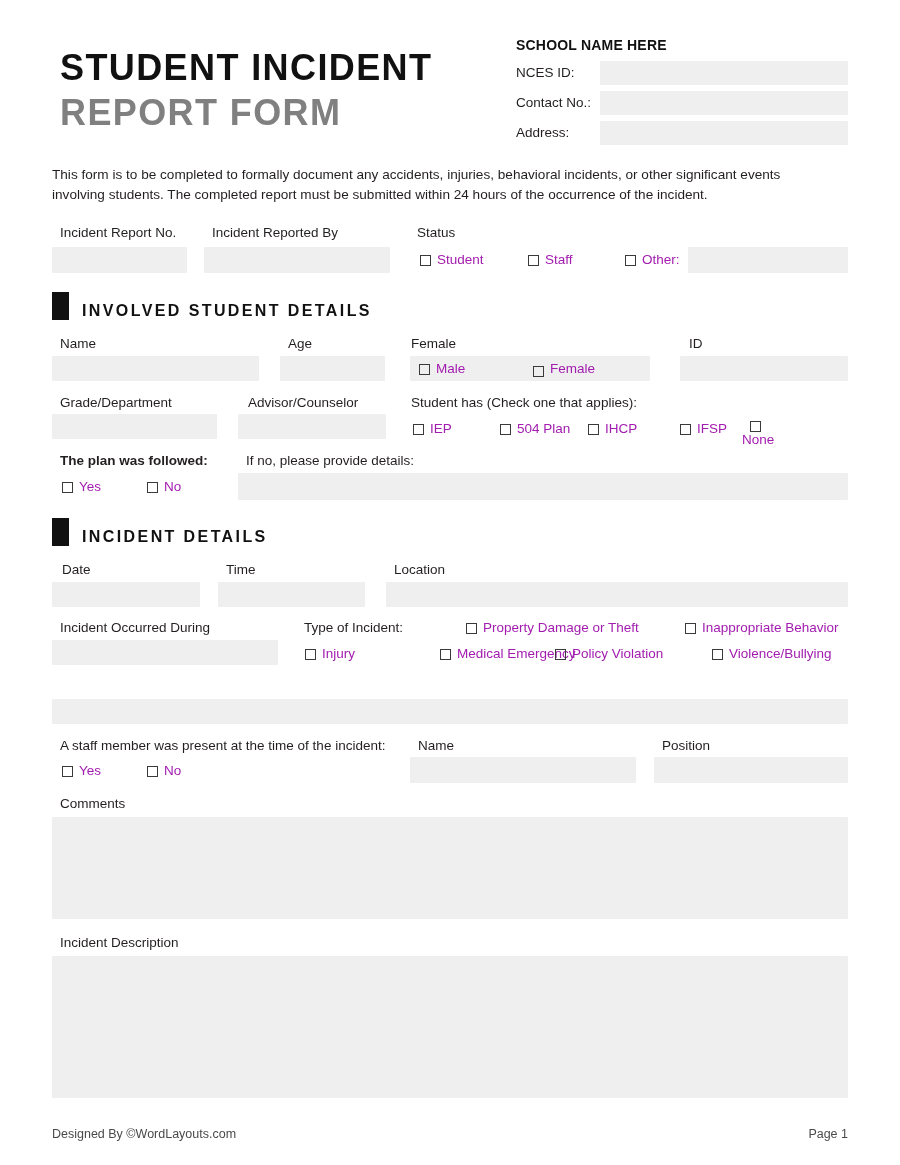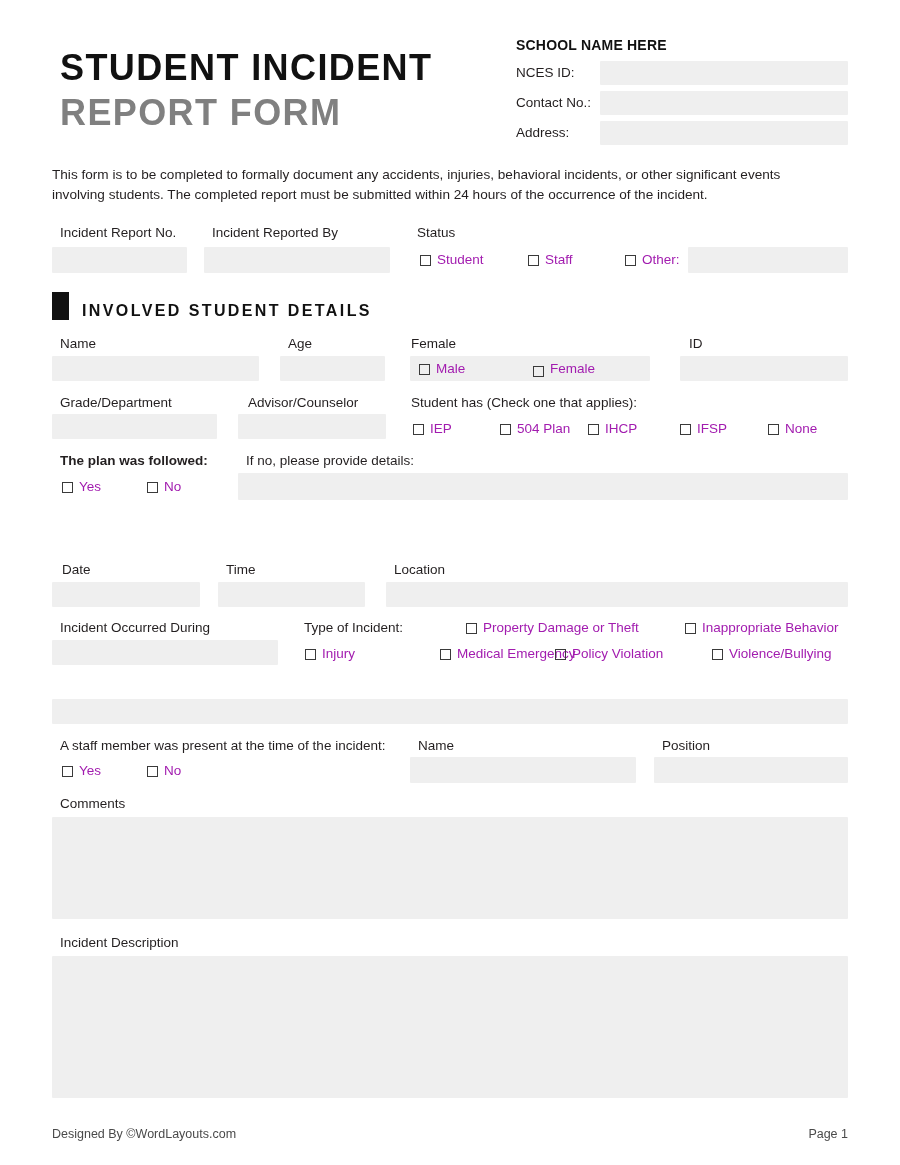--- a/index.html
+++ b/index.html
@@ -227,38 +227,42 @@
     <span>504 Plan</span>
   </div>
   <div class="cb abs" style="left:588px; top:421px;">
     <span class="box"></span>
     <span>IHCP</span>
   </div>
   <div class="cb abs" style="left:680px; top:421px;">
     <span class="box"></span>
     <span>IFSP</span>
   </div>
-  <div class="cb abs" style="left:768px; top:421px;">
+  <div class="cb abs" style="left:742px; top:421px;flex-direction:column;">
     <span class="box"></span>
     <span>None</span>
   </div>
 
   <div class="lbl abs" style="left:60px; top:453px;font-weight:bold;">The plan was followed:</div>
   <div class="cb abs" style="left:62px; top:479px;">
     <span class="box"></span>
     <span>Yes</span>
   </div>
   <div class="cb abs" style="left:147px; top:479px;">
     <span class="box"></span>
     <span>No</span>
   </div>
 
   <div class="lbl abs" style="left:246px; top:453px;">If no, please provide details:</div>
   <div class="field abs" style="left:238px; top:473px; width:610px; height:27px;"></div>
 
+  <div class="section-head" style="left:52px; top:518px;">
+    <span class="bar"></span>
+    <span class="shead-text">INCIDENT DETAILS</span>
+  </div>
 
   <div class="lbl abs" style="left:62px; top:562px;">Date</div>
   <div class="field abs" style="left:52px; top:582px; width:148px; height:25px;"></div>
 
   <div class="lbl abs" style="left:226px; top:562px;">Time</div>
   <div class="field abs" style="left:218px; top:582px; width:147px; height:25px;"></div>
 
   <div class="lbl abs" style="left:394px; top:562px;">Location</div>
   <div class="field abs" style="left:386px; top:582px; width:462px; height:25px;"></div>
 

